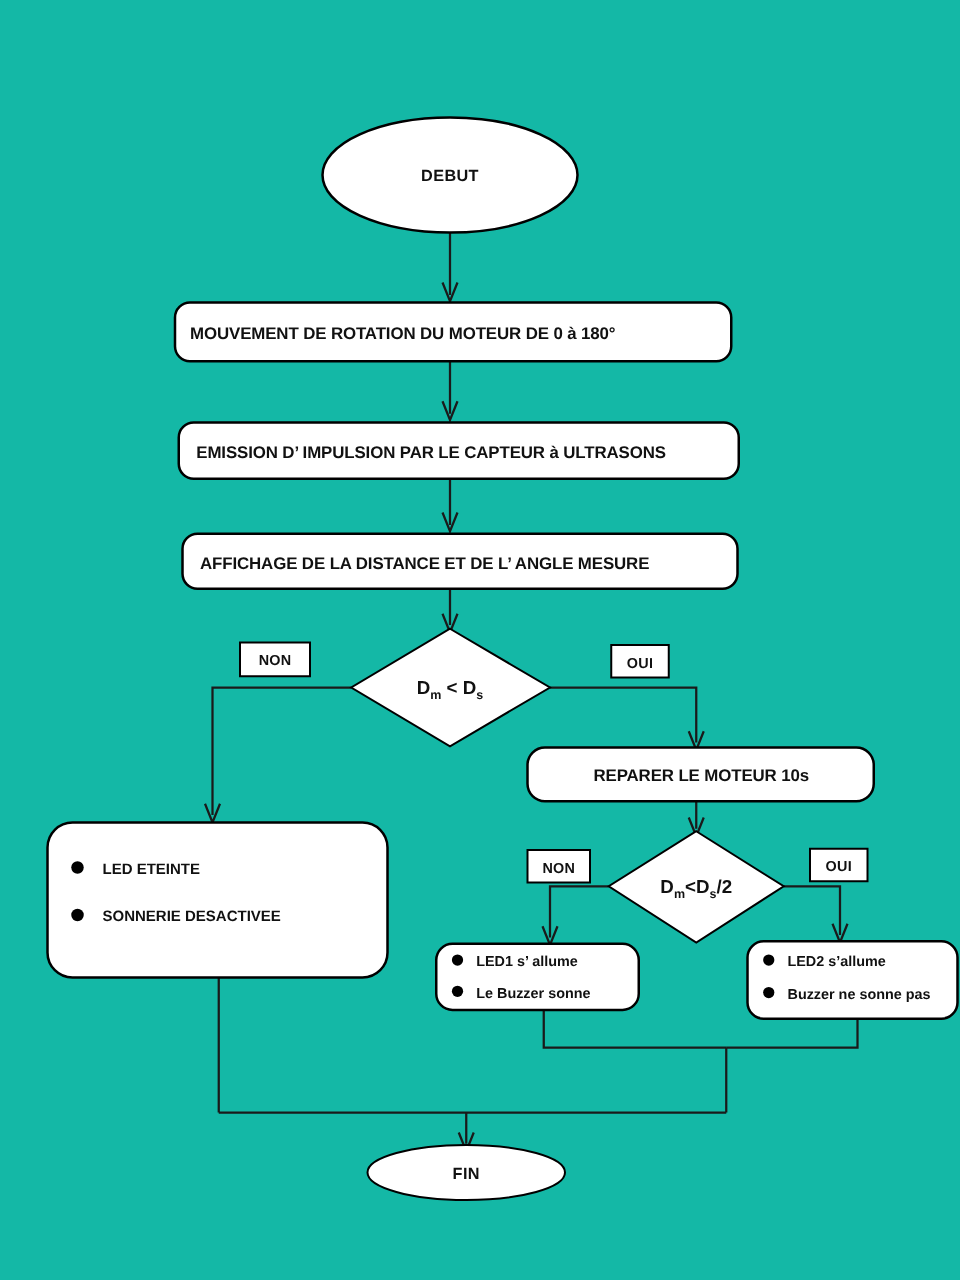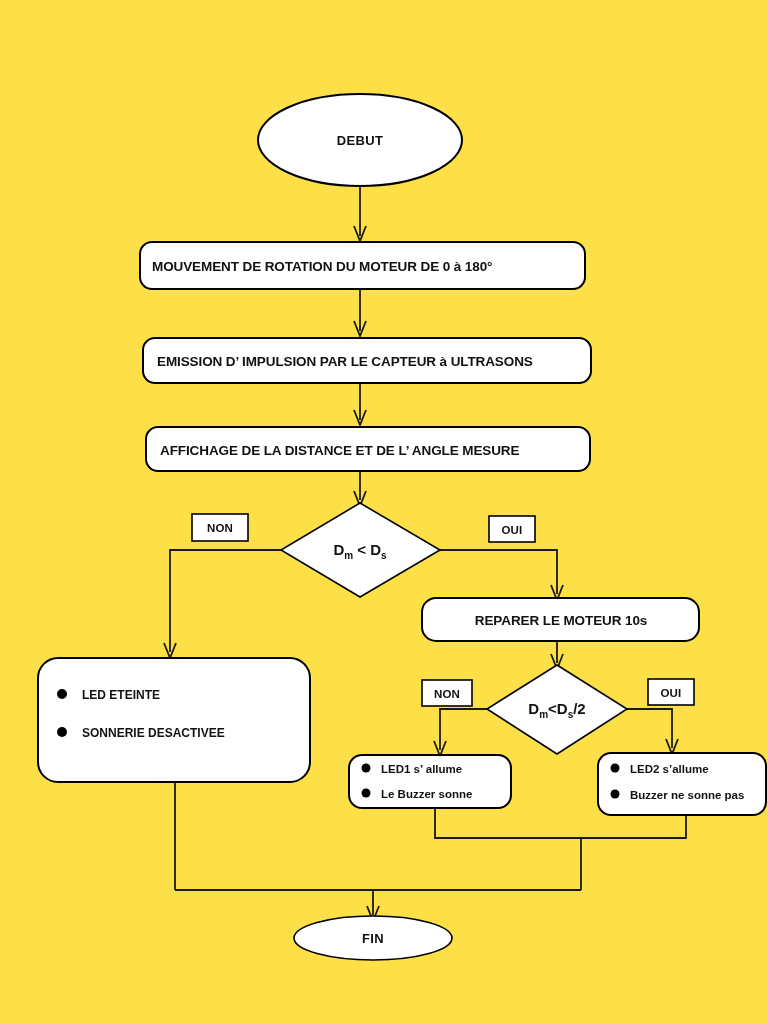--- a/index.html
+++ b/index.html
@@ -10,21 +10,21 @@
   body {
     width: 768px;
     height: 1024px;
     font-family: "Liberation Sans", sans-serif;
     overflow: hidden;
   }
   #flowchart-root {
     position: relative;
     width: 768px;
     height: 1024px;
-    background: #fde047;
+    background: #14b8a6;
   }
   svg.chart-canvas {
     position: absolute;
     top: 0;
     left: 0;
     width: 768px;
     height: 1024px;
     display: block;
   }
   .shape-outline {

